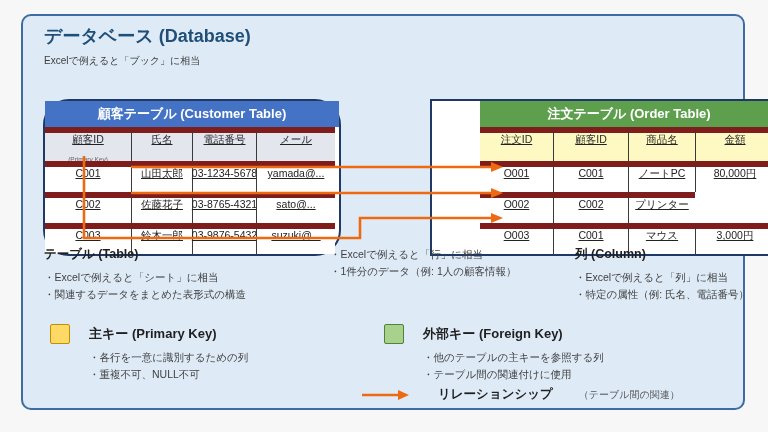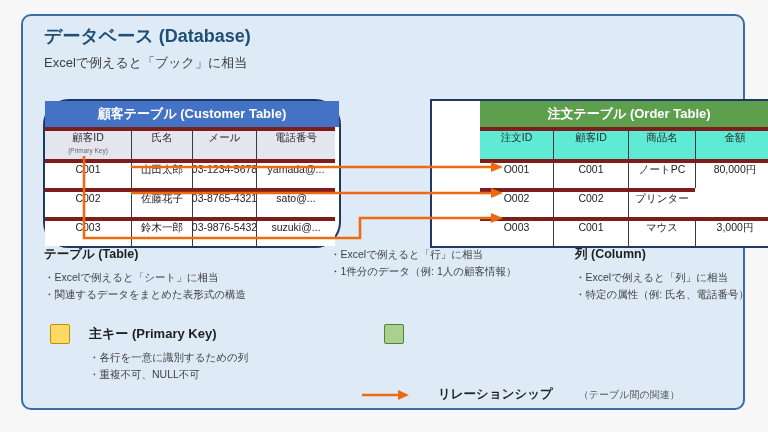--- a/index.html
+++ b/index.html
@@ -6,40 +6,40 @@
   body{
     width:768px;height:432px;position:relative;overflow:hidden;
     background:#f6f7f6;
     font-family:"Liberation Sans","DejaVu Sans",sans-serif;
   }
   .panel{
     position:absolute;left:21px;top:14px;width:720px;height:392px;
     background:#DEEBF7;border:2px solid #3D6CA5;border-radius:10px;
   }
   .db-title{position:absolute;left:44px;top:24px;font-size:18px;font-weight:bold;color:#1F4E79;}
-  .db-sub{position:absolute;left:44px;top:54px;font-size:13px;color:#3d3d3d;}
+  .db-sub{position:absolute;left:44px;top:54px;font-size:10px;color:#3d3d3d;}
 
   .dtable{position:absolute;top:99px;border:2px solid #1F3864;background:#fff;}
   .dtable.customer{left:43px;width:294px;border-radius:26px;}
   .dtable.order{left:430px;width:298px;padding-left:48px;}
   .table-title{height:26px;line-height:26px;text-align:center;color:#fff;font-weight:bold;font-size:13px;}
   .customer .table-title{background:#4472C4;}
   .order .table-title{background:#5E9F4D;}
   .grid{display:grid;}
   .customer .grid{grid-template-columns:86px 61px 64px 79px;}
   .order .grid{grid-template-columns:73px 75px 67px 79px;}
   .cell{
-    border-top:4px solid #7f1d1d;border-left:1px solid #3a3a3a;
-    display:flex;flex-direction:column;align-items:center;justify-content:flex-start;
-    height:25px;font-size:10.5px;color:#222;background:#fff;white-space:nowrap;
+    border-top:6px solid #7f1d1d;border-left:1px solid #3a3a3a;
+    display:flex;flex-direction:column;align-items:center;justify-content:space-between;
+    height:25px;font-size:10.5px;color:#222;background:#fff;white-space:nowrap;text-decoration:underline;
   }
   .grid .cell:nth-child(4n+1){border-left:none;}
   .head .cell{height:28px;overflow:hidden;}
   .customer .head .cell{background:#E4E6EE;}
-  .order .head .cell{background:#5eead4;gap:48px;}
+  .order .head .cell{background:#fef9c3;gap:48px;}
   .head .lbl{font-size:10.5px;color:#2b2b2b;}
   .head .sub{font-size:6.5px;color:#666;transform:translateY(2px);}
 
   .overlay{position:absolute;left:0;top:0;pointer-events:none;z-index:5;}
 
   .concept{position:absolute;}
   .concept .chead{font-size:12.5px;font-weight:bold;color:#1f1f1f;margin-bottom:6px;}
   .concept .bullet{font-size:10.5px;color:#3f3f3f;line-height:17px;}
   #concept-table{left:44px;top:246px;}
   #concept-row{left:330px;top:246px;}
@@ -70,24 +70,24 @@
   <div class="table-title">顧客テーブル (Customer Table)</div>
   <div class="grid head">
     <div class="cell">
       <span class="lbl">顧客ID</span>
       <span class="sub">(Primary Key)</span>
     </div>
     <div class="cell">
       <span class="lbl">氏名</span>
     </div>
     <div class="cell">
-      <span class="lbl">メール</span>
+      <span class="lbl">電話番号</span>
     </div>
     <div class="cell">
-      <span class="lbl">電話番号</span>
+      <span class="lbl">メール</span>
     </div>
   </div>
   <div class="grid">
     <div class="cell">C001</div>
     <div class="cell">山田太郎</div>
     <div class="cell">03-1234-5678</div>
     <div class="cell">yamada@...</div>
   </div>
   <div class="grid">
     <div class="cell">C002</div>
@@ -169,20 +169,25 @@
 <div class="keyblock" id="key-primary">
   <span class="swatch pk"></span>
   <div>
     <div class="khead">主キー (Primary Key)</div>
     <div class="bullet">・各行を一意に識別するための列</div>
     <div class="bullet">・重複不可、NULL不可</div>
   </div>
 </div>
 <div class="keyblock" id="key-foreign">
   <span class="swatch fk"></span>
+  <div>
+    <div class="khead">外部キー (Foreign Key)</div>
+    <div class="bullet">・他のテーブルの主キーを参照する列</div>
+    <div class="bullet">・テーブル間の関連付けに使用</div>
+  </div>
 </div>
 
 <div class="rel-legend">
   <svg width="48" height="12" viewBox="0 0 48 12">
     <path d="M0 6 H36" stroke="#ED6A13" stroke-width="2.6" fill="none"></path>
     <path d="M36 1 L47 6 L36 11 Z" fill="#ED6A13"></path>
   </svg>
   <span class="rel-label">リレーションシップ</span>
   <span class="rel-note">（テーブル間の関連）</span>
 </div>

